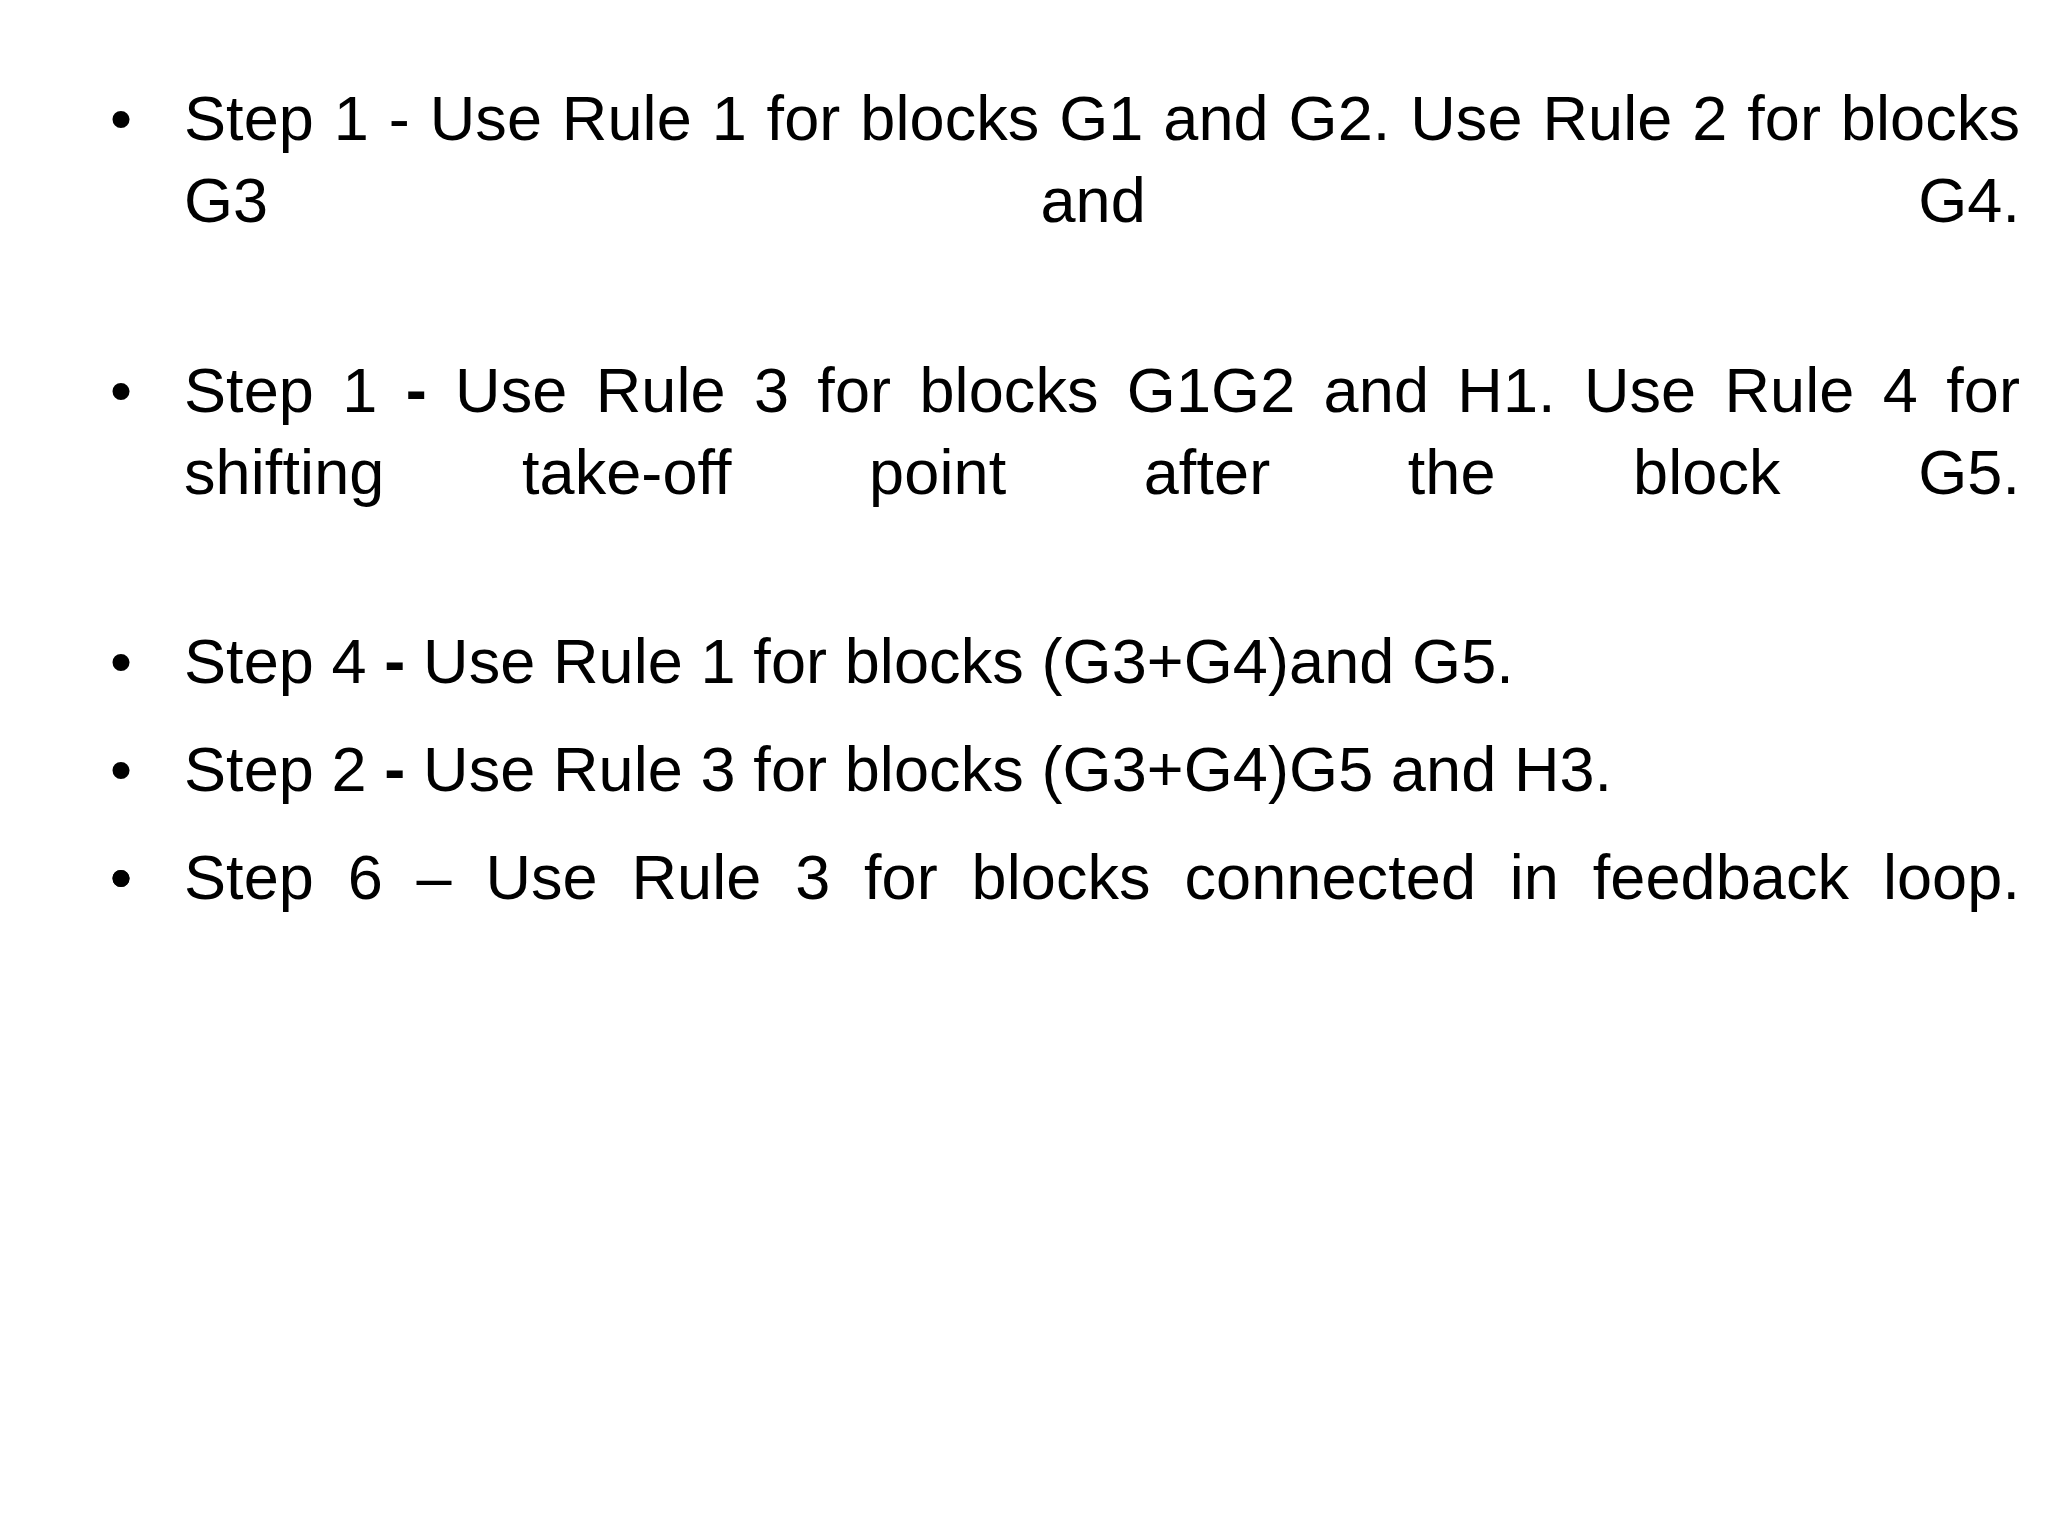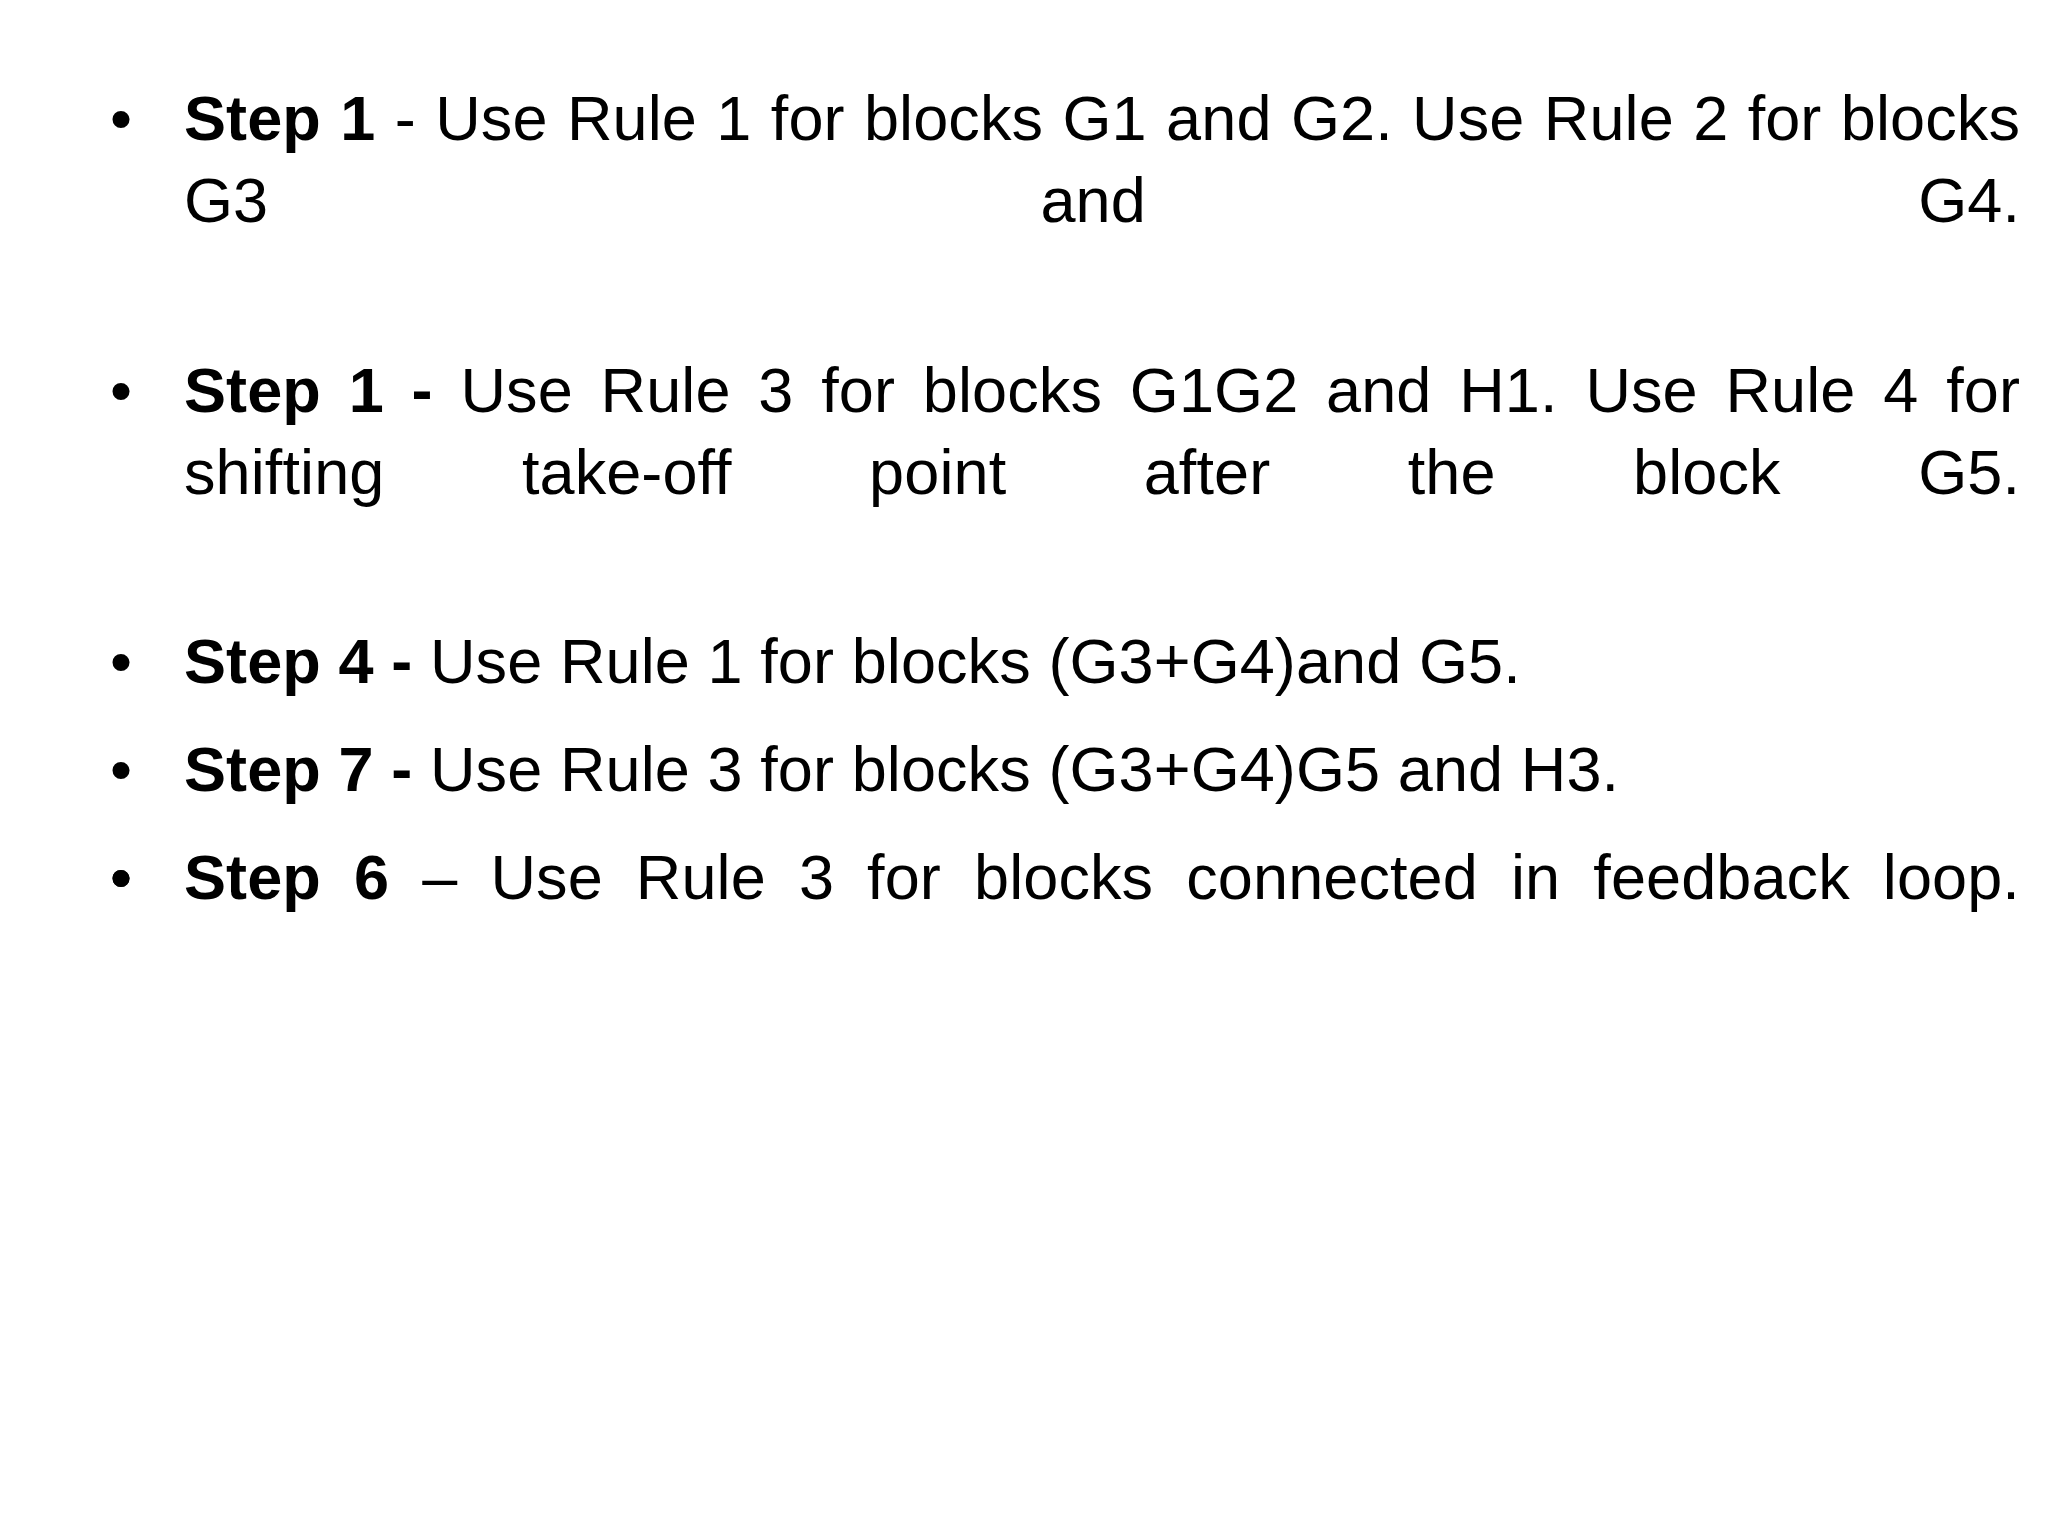--- a/index.html
+++ b/index.html
@@ -53,21 +53,21 @@
     position: absolute;
     left: 14px;
     top: 0;
     width: 40px;
     font-size: 63px;
     line-height: 1.30;
     text-align: left;
     color: #000000;
   }
   .step-label {
-    font-weight: 700;
+    font-weight: 400;
   }
   .step-sep-bold {
     font-weight: 700;
   }
   .step-sep {
     font-weight: 400;
   }
   .body {
     display: inline;
   }
@@ -77,17 +77,17 @@
   }
 </style>
 </head>
 <body>
 
 <div class="slide">
   <div class="bullet-list" id="bullet-list">
       <div class="bullet-item"><span class="bullet-marker">•</span><span class="body"><span class="step-label">Step 1</span><span class="step-sep"> - </span><span class="step-text">Use Rule 1 for blocks G1 and G2. Use Rule 2 for blocks G3 and G4.</span></span></div>
       <div class="bullet-item"><span class="bullet-marker">•</span><span class="body"><span class="step-label">Step 1</span><span class="step-sep-bold"> - </span><span class="step-text">Use Rule 3 for blocks G1G2 and H1. Use Rule 4 for shifting take-off point after the block G5.</span></span></div>
       <div class="bullet-item single"><span class="bullet-marker">•</span><span class="body"><span class="step-label">Step 4</span><span class="step-sep-bold"> - </span><span class="step-text">Use Rule 1 for blocks (G3+G4)and G5.</span></span></div>
-      <div class="bullet-item single"><span class="bullet-marker">•</span><span class="body"><span class="step-label">Step 7</span><span class="step-sep-bold"> - </span><span class="step-text">Use Rule 3 for blocks (G3+G4)G5 and H3.</span></span></div>
+      <div class="bullet-item single"><span class="bullet-marker">•</span><span class="body"><span class="step-label">Step 2</span><span class="step-sep-bold"> - </span><span class="step-text">Use Rule 3 for blocks (G3+G4)G5 and H3.</span></span></div>
       <div class="bullet-item"><span class="bullet-marker">•</span></div>
       <div class="bullet-item"><span class="bullet-marker">•</span><span class="body"><span class="step-label">Step 6</span><span class="step-sep"> – </span><span class="step-text">Use Rule 3 for blocks connected in feedback loop.</span></span></div>
     </div>
 </div>
 
 </body></html>

